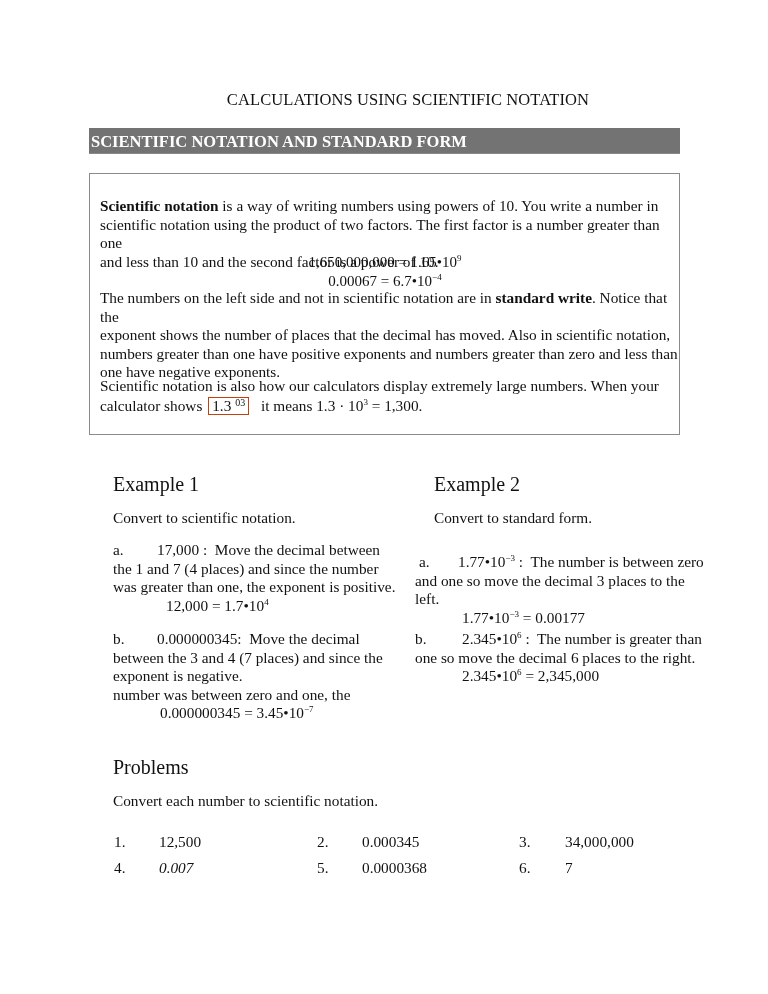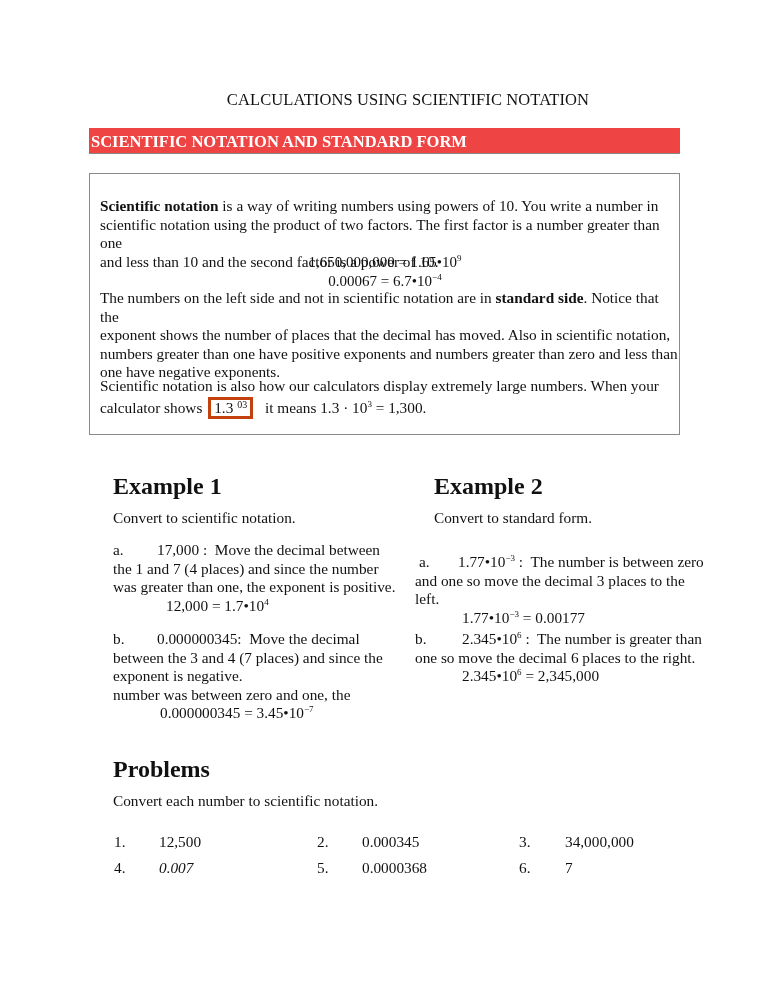--- a/index.html
+++ b/index.html
@@ -7,38 +7,38 @@
     width: 768px; height: 994px; position: relative; overflow: hidden;
     font-family: "Liberation Serif", serif; color: #111111; font-size: 15.5px;
   }
   .abs { position: absolute; padding-left: 24px; }
   .doc-title {
     top: 90px; left: 0; width: 768px; text-align: center;
     font-size: 16.5px; letter-spacing: 0.1px;
   }
   .section-bar {
     top: 128px; left: 89px; width: 591px; height: 25px;
-    background: #ef4444; color: #ffffff; font-weight: bold;
+    background: #737373; color: #ffffff; font-weight: bold;
     font-size: 16.5px; line-height: 27px; padding-left: 2px; box-sizing: border-box;
     box-shadow: 0 1px 0 #888;
   }
   .info-box {
     top: 173px; left: 89px; width: 591px; height: 262px;
     border: 1px solid #8a8a8a; box-sizing: border-box;
   }
   .info-box .inner { position: absolute; left: 0; top: 0; width: 590px; }
   .para { position: absolute; left: 10px; width: 580px; line-height: 18.5px; font-size: 15.3px; }
   .eq { position: absolute; left: 0; width: 590px; text-align: center; font-size: 15px; line-height: 18px; }
   sup { font-size: 9px; vertical-align: 6px; line-height: 0; }
   .calc-box {
-    display: inline-block; border: 3px solid #c2410c; padding: 0 3px 0 3px;
+    display: inline-block; border: 1px solid #c2410c; padding: 0 3px 0 3px;
     line-height: 16px; margin: 0 8px 4px 2px;
   }
   .calc-box sup { font-size: 10px; vertical-align: 5px; }
-  .ex-heading { font-weight: bold; font-size: 24px; }
+  .ex-heading { font-weight: normal; font-size: 20px; }
   .ex-text { line-height: 18.5px; font-size: 15.3px; }
   .col1 { left: 89px; width: 290px; }
   .col2 { left: 384px; width: 300px; }
   .tab { display: inline-block; width: 44px; }
   .indent { padding-left: 53px; }
   .prob { font-size: 15.3px; }
 </style>
 </head>
 <body>
 
@@ -49,21 +49,21 @@
 <div class="abs info-box">
   <div class="inner">
     <div class="para" style="top:23px;">
       <div><b>Scientific notation</b><span> is a way of writing numbers using powers of 10.  You write a number in</span></div>
       <div>scientific notation using the product of two factors.  The first factor is a number greater than one</div>
       <div>and less than 10 and the second factor is a power of 10.</div>
     </div>
     <div class="eq" style="top:79px;"><span>1,650,000,000 = 1.65•10</span><sup>9</sup></div>
     <div class="eq" style="top:98px;"><span>0.00067 = 6.7•10</span><sup>−4</sup></div>
     <div class="para" style="top:115px;">
-      <div><span>The numbers on the left side and not in scientific notation are in </span><b>standard side</b><span>.  Notice that the</span></div>
+      <div><span>The numbers on the left side and not in scientific notation are in </span><b>standard write</b><span>.  Notice that the</span></div>
       <div>exponent shows the number of places that the decimal has moved.  Also in scientific notation,</div>
       <div>numbers greater than one have positive exponents and numbers greater than zero and less than</div>
       <div>one have negative exponents.</div>
     </div>
     <div class="para" style="top:203px;">
       <div>Scientific notation is also how our calculators display extremely large numbers. When your</div>
       <div style="margin-top:1px;">
         <span>calculator shows</span>
         <span class="calc-box"><span>1.3</span> <sup>03</sup></span>
         <span>it means 1.3 · 10</span><sup>3</sup><span> = 1,300.</span>

